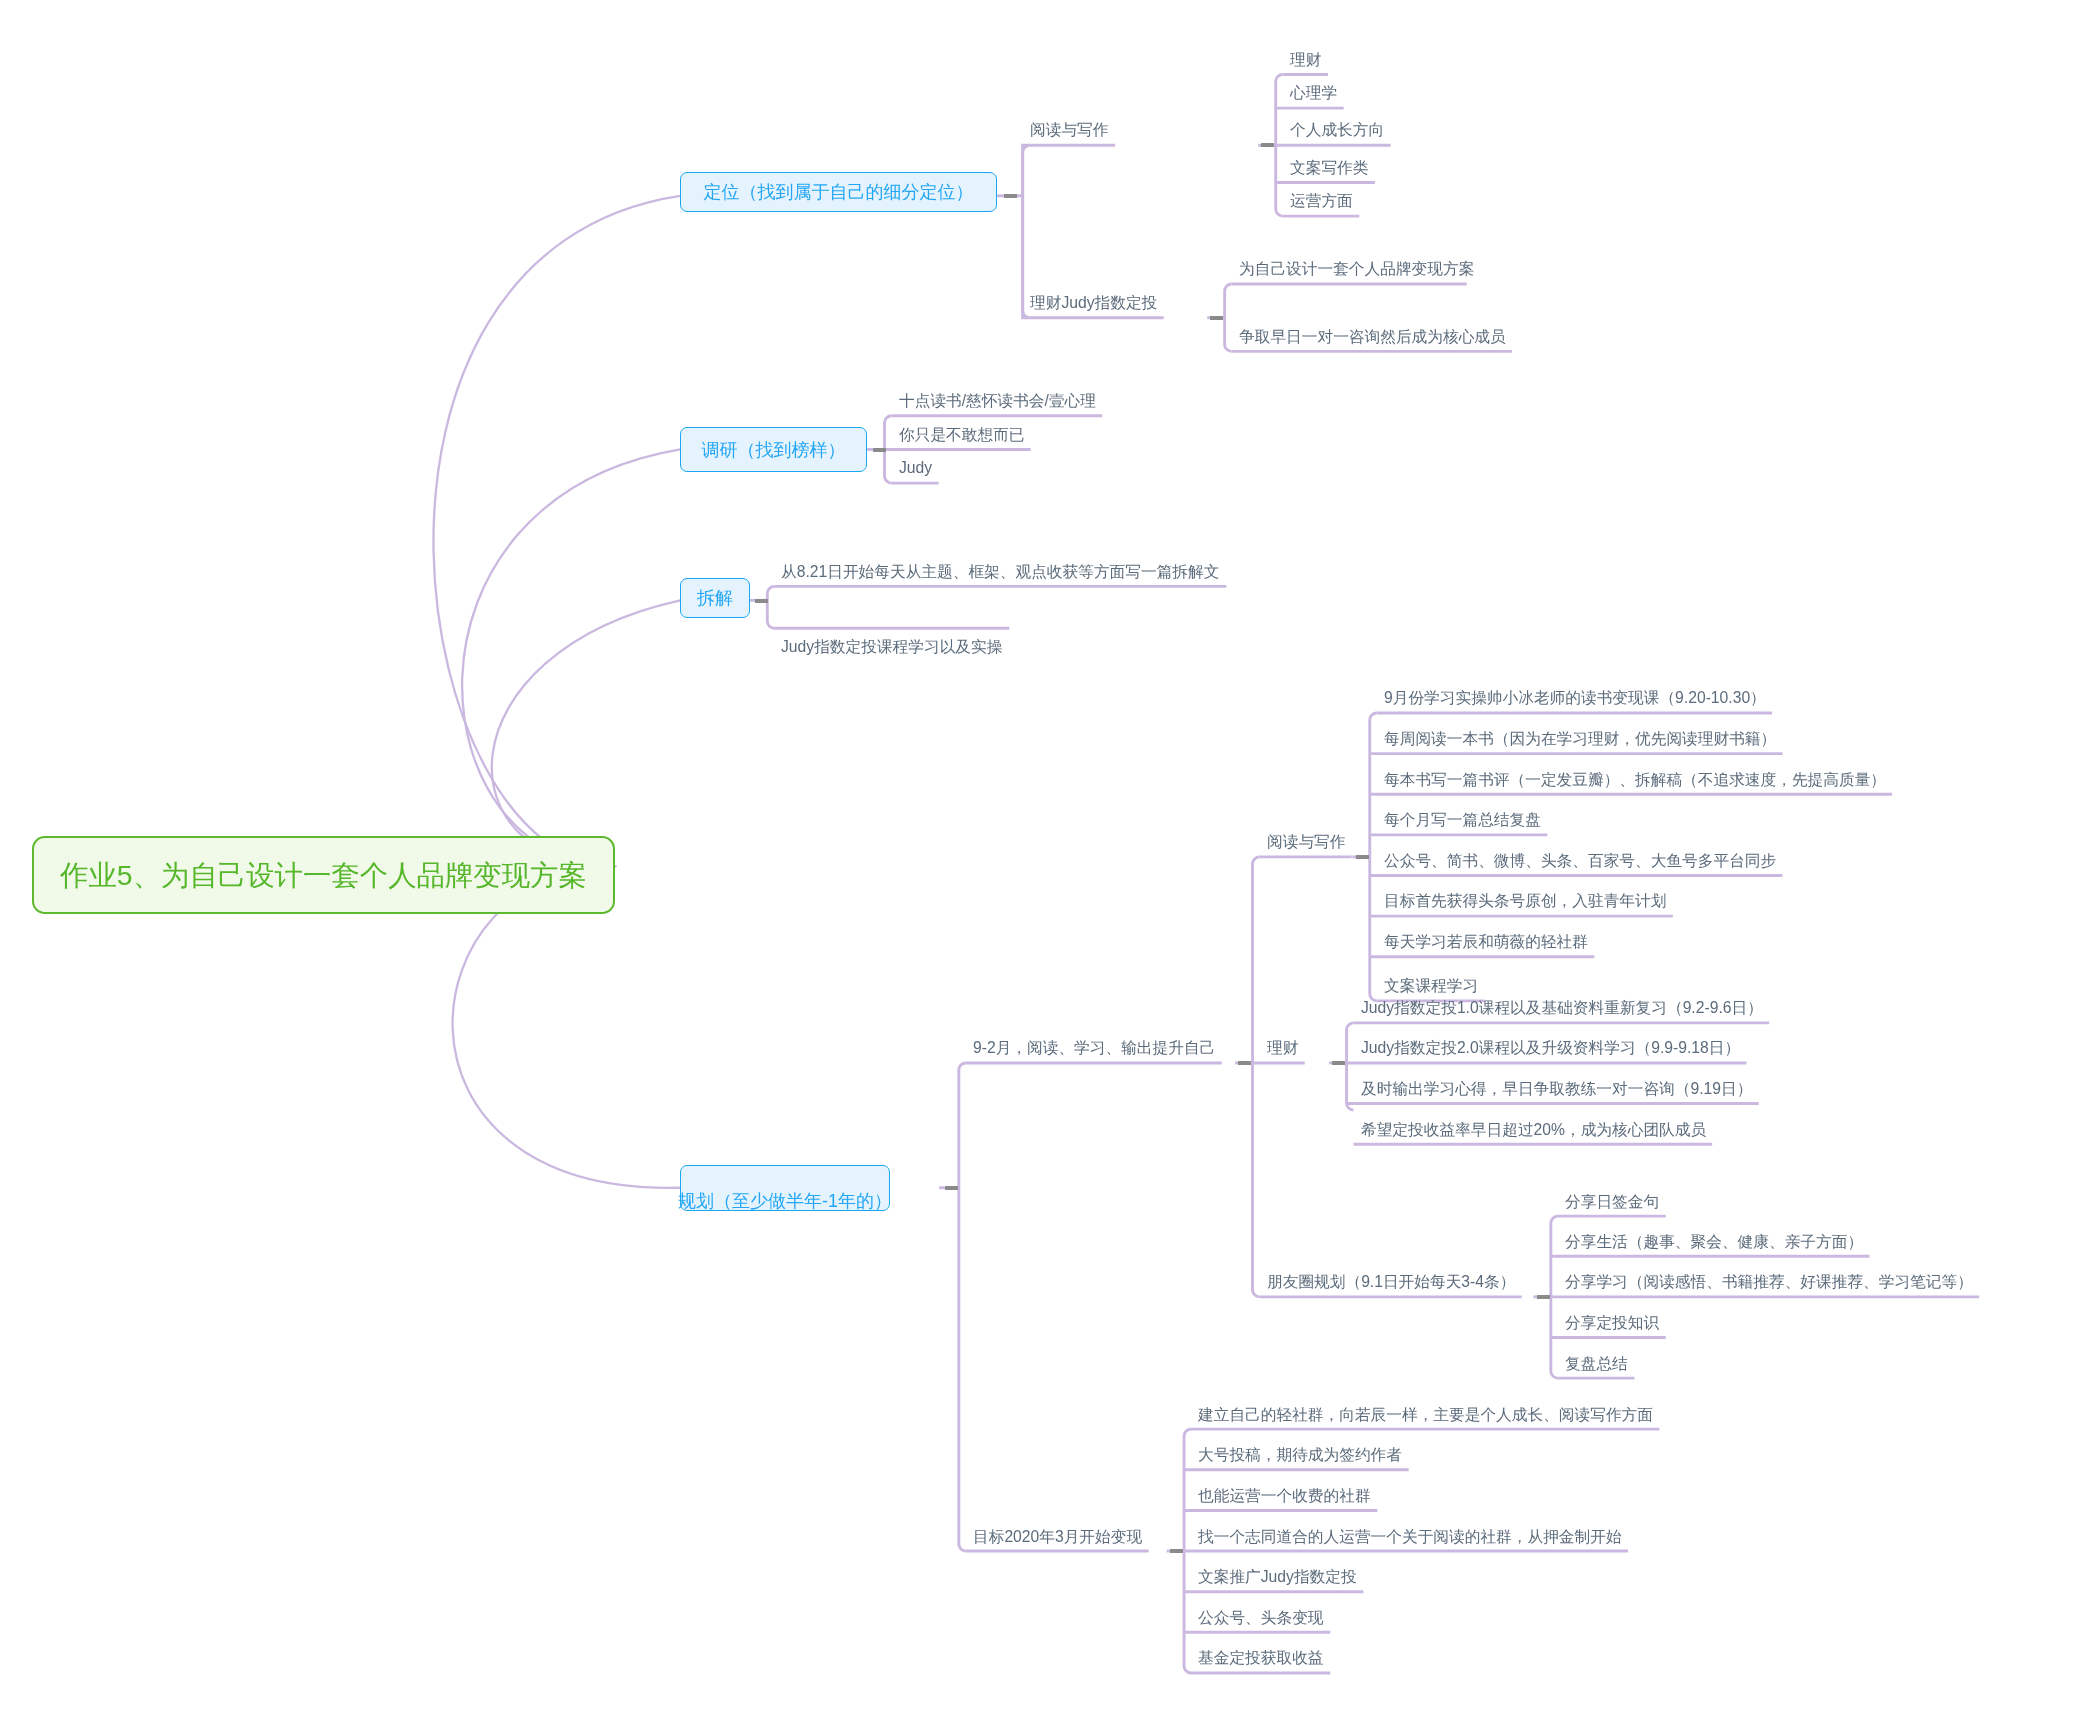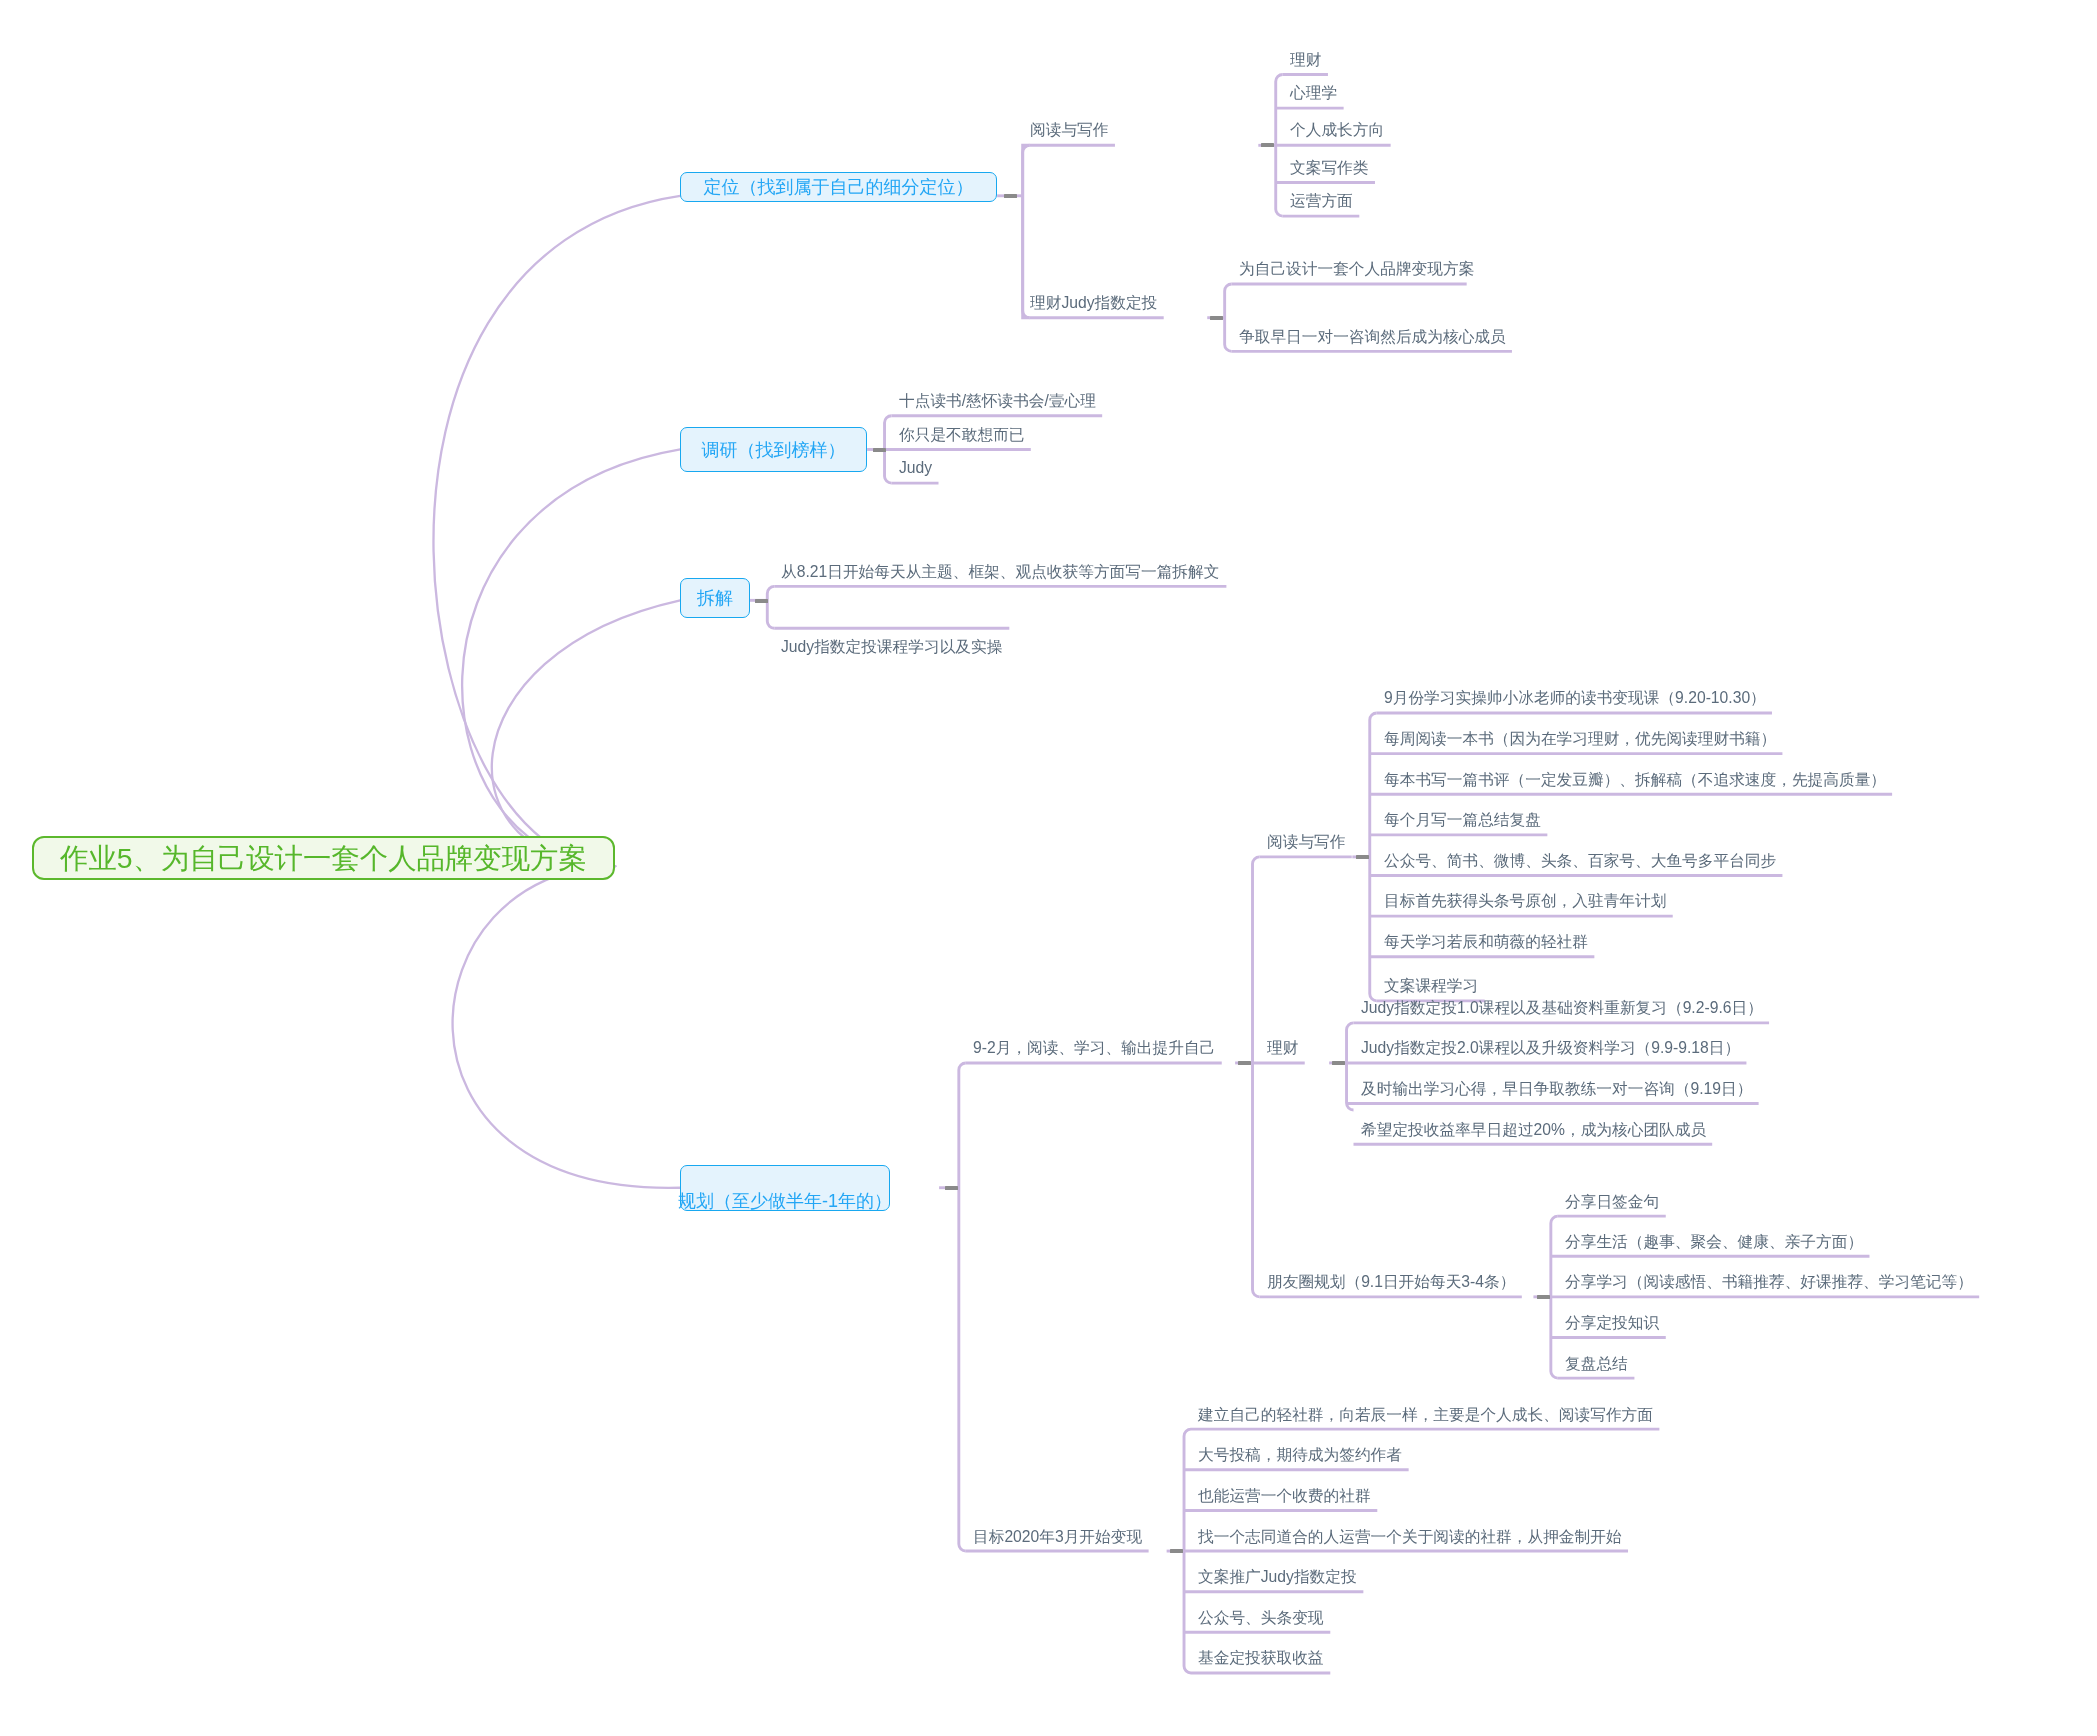--- a/index.html
+++ b/index.html
@@ -127,25 +127,25 @@
       <path d="M2052 2462 H2859"></path>
       <path d="M2040 2532 H2427"></path>
       <path d="M2040 2602 H2373"></path>
       <path d="M2040 2672 H2805"></path>
       <path d="M2040 2742 H2349"></path>
       <path d="M2040 2812 H2292"></path>
       <path d="M2052 2882 H2292"></path>
     </g>
   </svg>
 
-  <div class="node-root" style="left:32px;top:836px;width:583px;height:44px;border-radius:12px;">
+  <div class="node-root" style="left:32px;top:836px;width:583px;height:78px;">
     <span>作业5、为自己设计一套个人品牌变现方案</span>
   </div>
 
-  <div class="node-l1" style="left:680px;top:172px;width:317px;height:30px;">
+  <div class="node-l1" style="left:680px;top:172px;width:317px;height:40px;">
     <span>定位（找到属于自己的细分定位）</span>
   </div>
   <div class="toggle" style="left:1004px;top:194px;"></div>
 
   <div class="node-l1" style="left:680px;top:427px;width:187px;height:45px;">
     <span>调研（找到榜样）</span>
   </div>
   <div class="toggle" style="left:873px;top:448px;"></div>
 
   <div class="node-l1" style="left:680px;top:578px;width:70px;height:40px;justify-content:center;">

